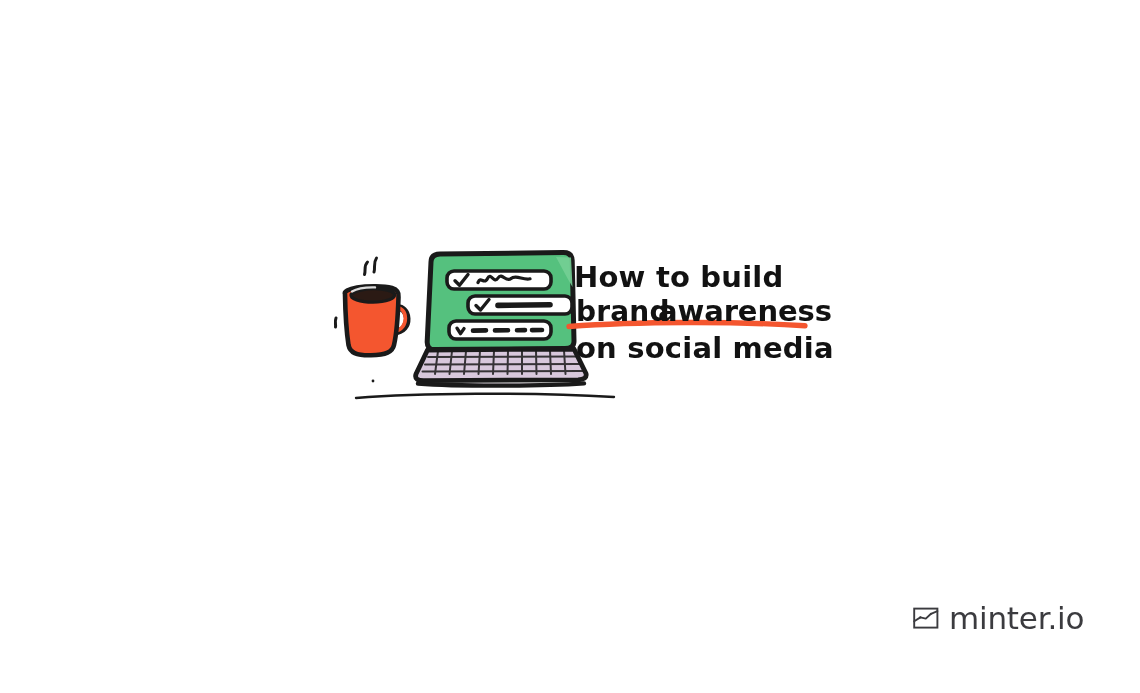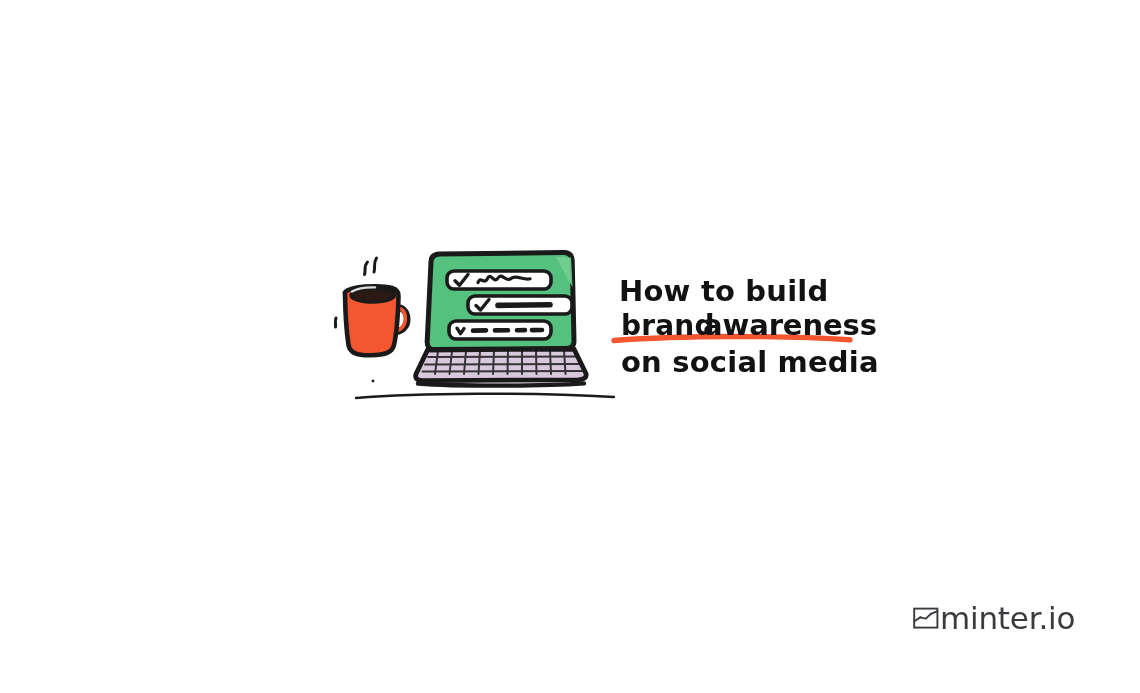--- a/index.html
+++ b/index.html
@@ -35,25 +35,24 @@
   .illustration svg {
     display: block;
     width: 320px;
     height: 170px;
     overflow: visible;
   }
 
   
   .headline {
     position: absolute;
-    left: 612px;
+    left: 567px;
     top: 252px;
     width: 300px;
     height: 130px;
-    margin-top: 14px;
   }
   .headline svg {
     display: block;
     width: 300px;
     height: 130px;
     overflow: visible;
   }
   .hl-text {
     font-family: "DejaVu Sans", sans-serif;
     fill: #121212;
@@ -65,21 +64,21 @@
   .hl-line3 { font-size: 29px; letter-spacing: 0.2px; }
 
   
   .logo {
     position: absolute;
     left: 912px;
     top: 598px;
     height: 40px;
     display: flex;
     align-items: center;
-    gap: 0;
+    gap: 9px;
   }
   .logo-mark {
     width: 28px;
     height: 28px;
     display: block;
     flex: 0 0 auto;
   }
   .logo-text {
     font-family: "DejaVu Sans", sans-serif;
     font-size: 31px;

